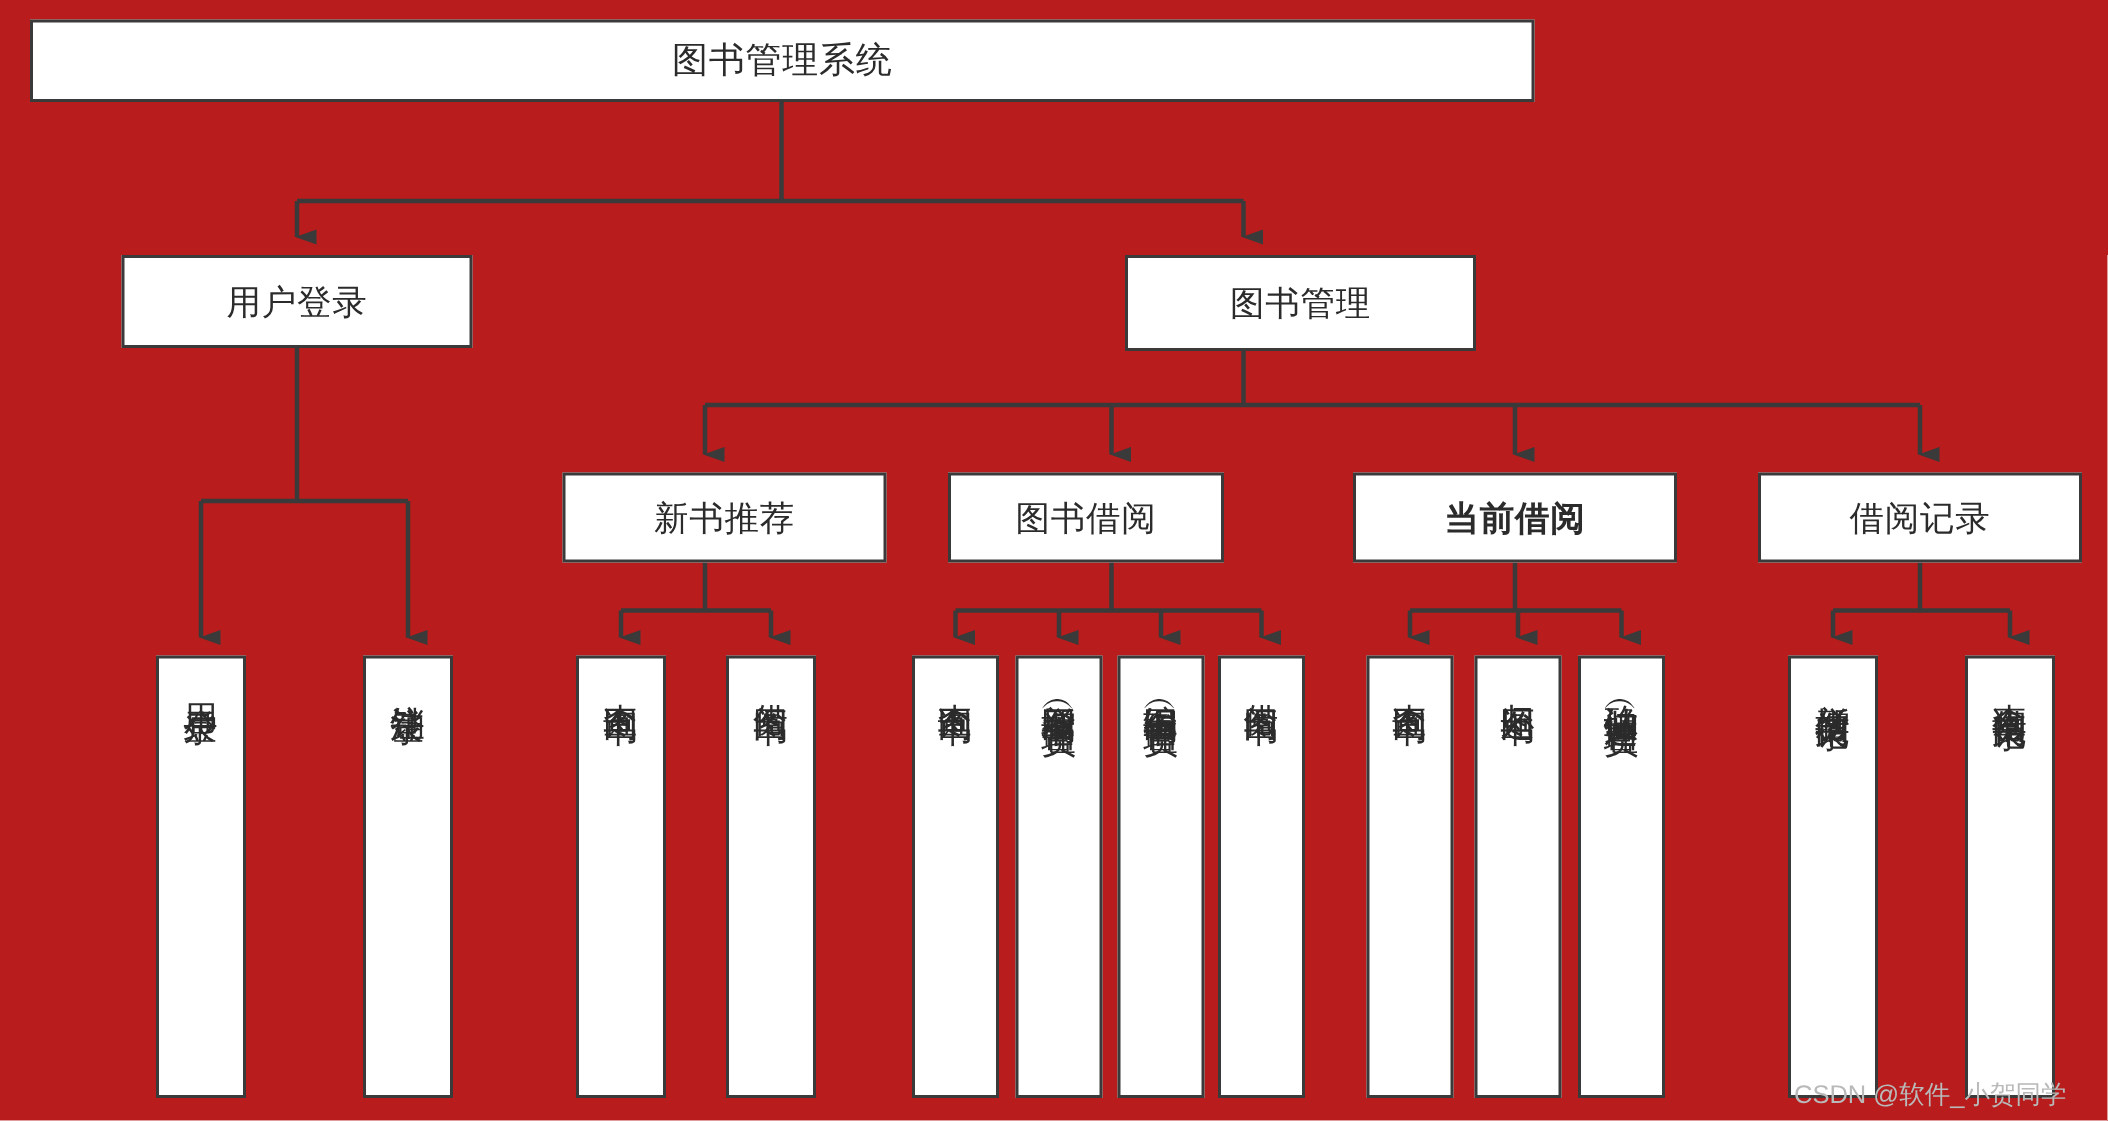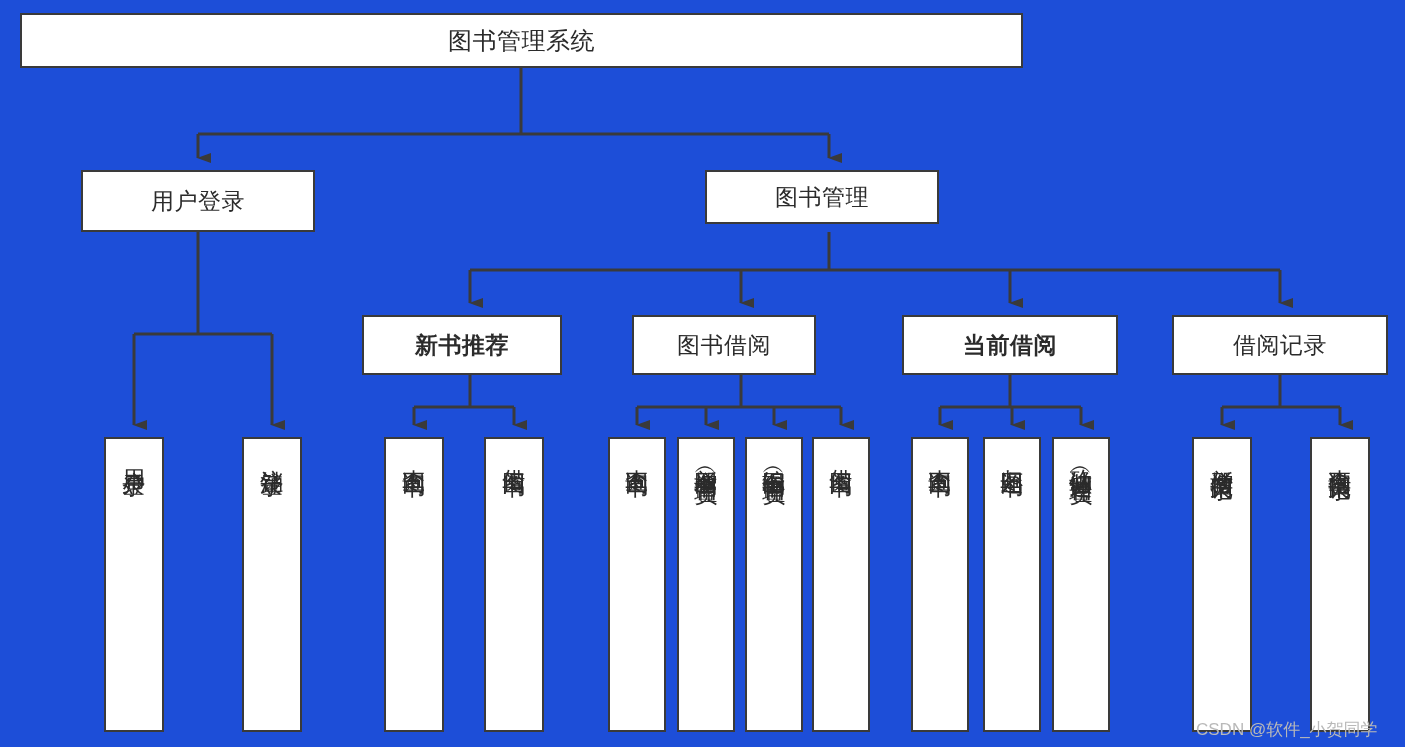--- a/index.html
+++ b/index.html
@@ -7,21 +7,21 @@
     padding: 0;
     background: #ffffff;
   }
   body {
     font-family: "Liberation Sans", "DejaVu Sans", sans-serif;
   }
   #canvas {
     position: relative;
     width: 1405px;
     height: 747px;
-    background: #1d4ed8;
+    background: #b91c1c;
     overflow: hidden;
   }
   svg.wires {
     position: absolute;
     left: 0;
     top: 0;
     width: 1405px;
     height: 747px;
     pointer-events: none;
   }
@@ -121,24 +121,24 @@
     </g>
   </svg>
 
   <div id="nodes-layer">
       <div class="node horiz root" style="left: 20px; top: 13px; width: 1003px; height: 55px;">
         <span class="lbl">图书管理系统</span>
       </div>
       <div class="node horiz " style="left: 81px; top: 170px; width: 234px; height: 62px;">
         <span class="lbl">用户登录</span>
       </div>
-      <div class="node horiz " style="left: 705px; top: 170px; width: 234px; height: 54px;">
+      <div class="node horiz " style="left: 750px; top: 170px; width: 234px; height: 64px;">
         <span class="lbl">图书管理</span>
       </div>
-      <div class="node horiz " style="left: 362px; top: 315px; width: 200px; height: 60px; font-weight: bold;">
+      <div class="node horiz " style="left: 375px; top: 315px; width: 216px; height: 60px;">
         <span class="lbl">新书推荐</span>
       </div>
       <div class="node horiz " style="left: 632px; top: 315px; width: 184px; height: 60px;">
         <span class="lbl">图书借阅</span>
       </div>
       <div class="node horiz " style="left: 902px; top: 315px; width: 216px; height: 60px; font-weight: bold;">
         <span class="lbl">当前借阅</span>
       </div>
       <div class="node horiz " style="left: 1172px; top: 315px; width: 216px; height: 60px; text-align: center;">
         <span class="lbl">借阅记录</span>

